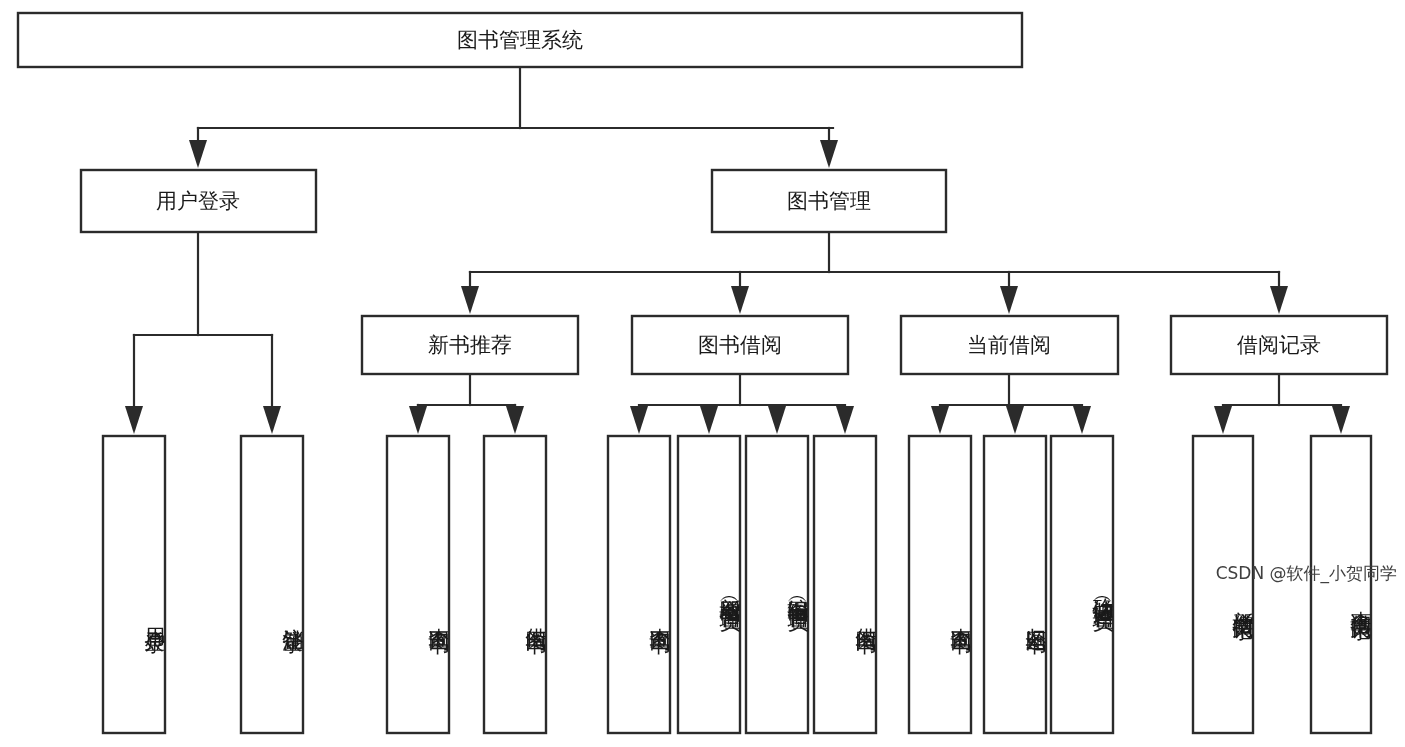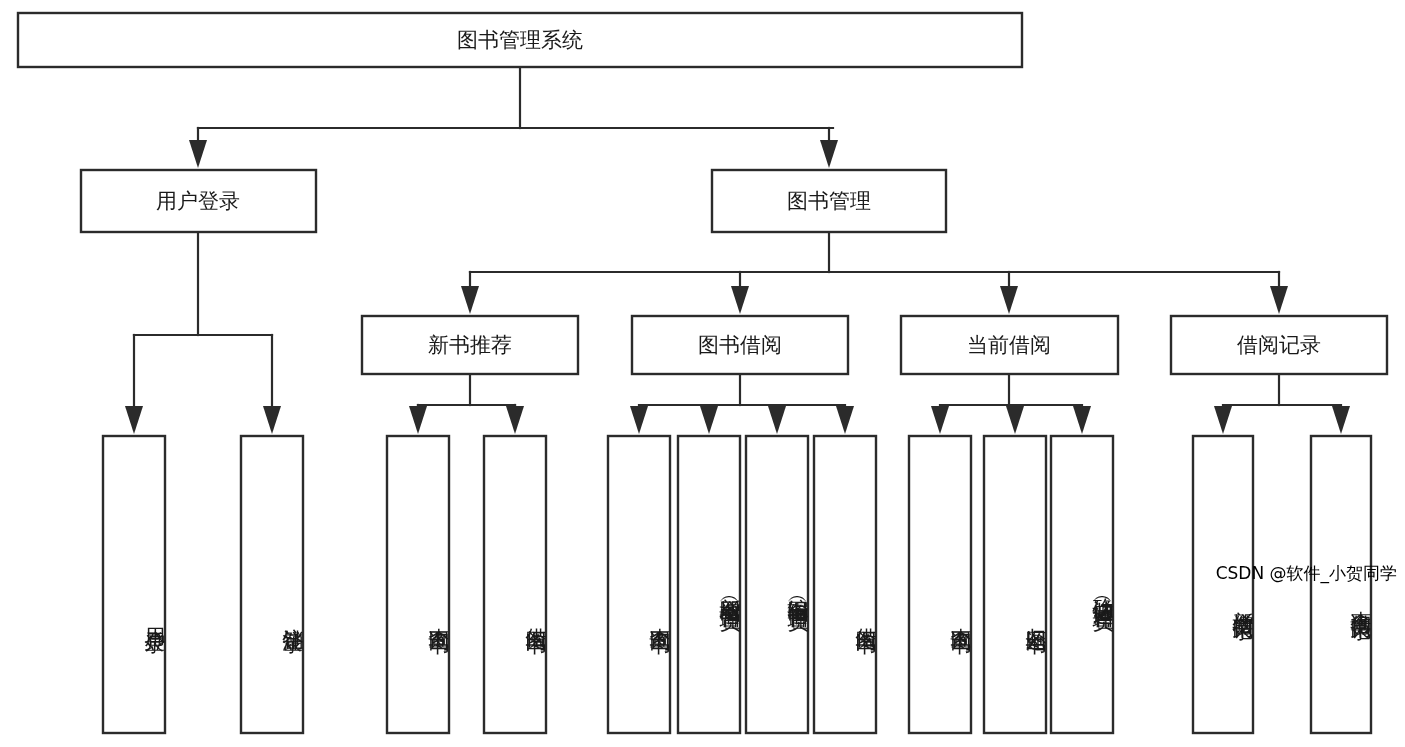--- a/index.html
+++ b/index.html
@@ -62,21 +62,21 @@
     align-items: flex-start;
     justify-content: center;
     pointer-events: none;
   }
   .watermark {
     position: absolute;
     right: 8px;
     bottom: 5px;
     font-family: "DejaVu Sans", "Liberation Sans", sans-serif;
     font-size: 17px;
-    color: #000000;
+    color: #404040;
     white-space: nowrap;
   }
 </style>
 </head>
 <body>
 
 <div id="diagram-root">
 
   <svg id="tree-svg" viewBox="0 0 1405 747">
 

